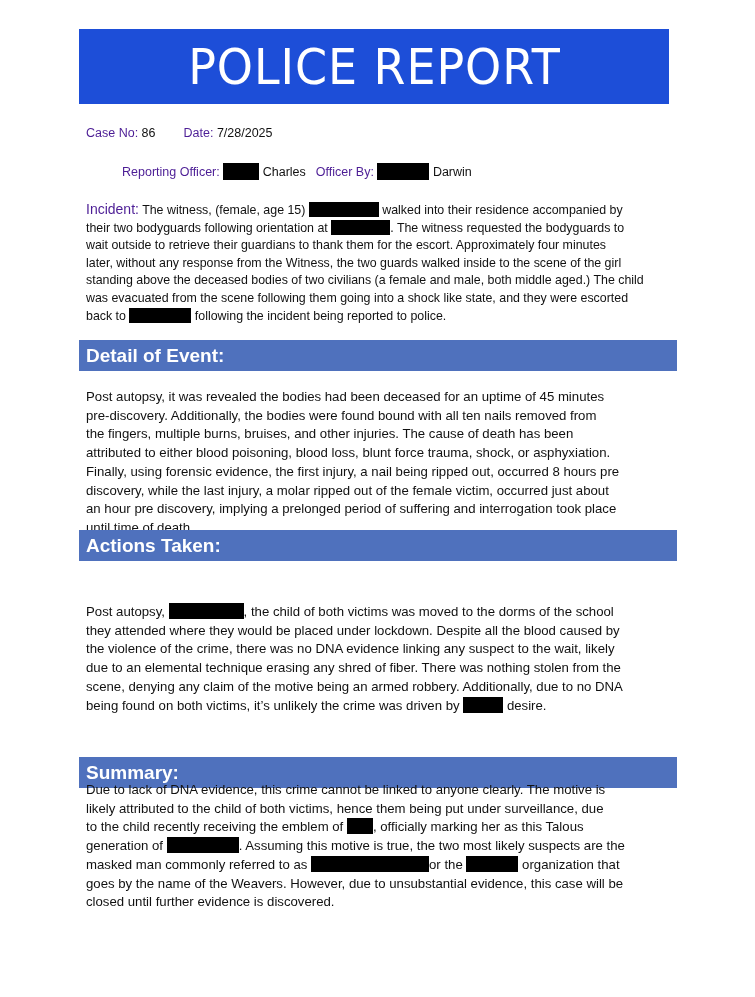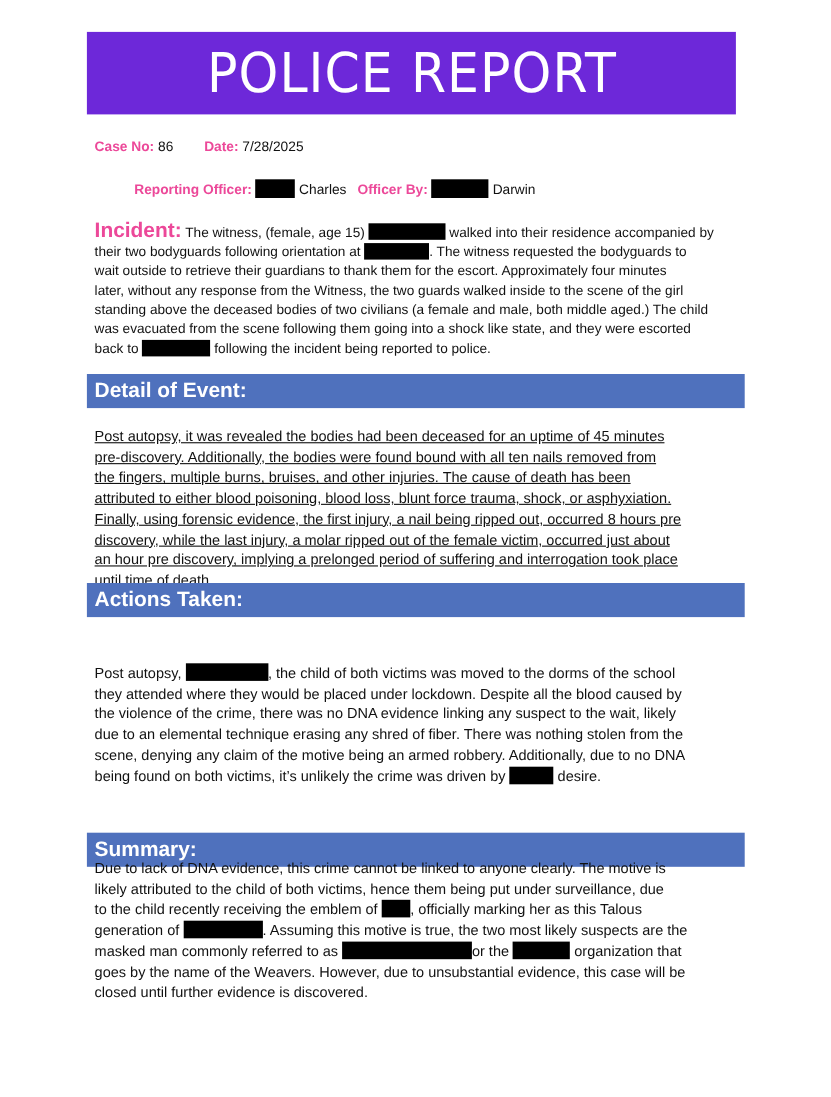--- a/index.html
+++ b/index.html
@@ -2,29 +2,29 @@
 <html><head>
   <meta charset="utf-8">
   <style>
     * { box-sizing: border-box; margin: 0; padding: 0; }
     html, body { width: 755px; height: 997px; background: #ffffff; overflow: hidden; }
     body { position: relative; font-family: "Liberation Sans", sans-serif; color: #111111; }
     .page { position: absolute; left: 0; top: 0; width: 755px; height: 997px; }
 
     .title-banner {
       position: absolute; left: 79px; top: 29px; width: 590px; height: 75px;
-      background: #6d28d9; display: flex; align-items: center; justify-content: center;
+      background: #1d4ed8; display: flex; align-items: center; justify-content: center;
     }
     .title-banner span {
       color: #ffffff; font-size: 50px; letter-spacing: 1px; font-family: "DejaVu Sans", sans-serif; font-weight: normal;
       transform: scaleX(0.92);
     }
 
     .meta-line { position: absolute; left: 86px; font-size: 12.5px; white-space: nowrap; display: flex; align-items: center; }
-    .lbl { color: #ec4899; font-weight: bold; }
+    .lbl { color: #4c1d95; font-weight: normal; }
     .val { color: #111; }
     .redact { display: inline-block; background: #000; vertical-align: middle; }
 
     .para {
       position: absolute; left: 86px; width: 590px;
       font-size: 12.4px; line-height: 17.6px; color: #111;
     }
     .para.big { font-size: 13.2px; line-height: 18.7px; }
     .para .line { display: block; white-space: nowrap; }
     .para .redact { height: 15px; vertical-align: -3px; }
@@ -52,33 +52,33 @@
 
   <div class="meta-line" style="top:163px;margin-left:36px;">
     <span class="lbl">Reporting Officer:</span>&nbsp;
     <span class="redact" style="width:36px;height:17px;"></span>&nbsp;<span class="val">Charles</span>
     <span style="display:inline-block;width:10px;"></span>
     <span class="lbl">Officer By:</span>&nbsp;
     <span class="redact" style="width:52px;height:17px;"></span>&nbsp;<span class="val">Darwin</span>
   </div>
 
   <div class="para" style="top:201px;">
-    <span class="line"><span class="lbl" style="font-size:19px;text-align:center;">Incident:</span> <span>The witness, (female, age 15) </span><span class="redact" style="width:70px;"></span><span> walked into their residence accompanied by</span></span>
+    <span class="line"><span class="lbl" style="font-size:14px;text-align:center;">Incident:</span> <span>The witness, (female, age 15) </span><span class="redact" style="width:70px;"></span><span> walked into their residence accompanied by</span></span>
     <span class="line"><span>their two bodyguards following orientation at </span><span class="redact" style="width:59px;"></span><span>. The witness requested the bodyguards to</span></span>
     <span class="line">wait outside to retrieve their guardians to thank them for the escort. Approximately four minutes</span>
     <span class="line">later, without any response from the Witness, the two guards walked inside to the scene of the girl</span>
     <span class="line">standing above the deceased bodies of two civilians (a female and male, both middle aged.) The child</span>
     <span class="line">was evacuated from the scene following them going into a shock like state, and they were escorted</span>
     <span class="line"><span>back to </span><span class="redact" style="width:62px;"></span><span> following the incident being reported to police.</span></span>
   </div>
 
   <div class="section-bar" style="top:340px;">
     <span>Detail of Event:</span>
   </div>
-  <div class="para big" style="top:388px;text-decoration:underline;">
+  <div class="para big" style="top:388px;">
     <span class="line">Post autopsy, it was revealed the bodies had been deceased for an uptime of 45 minutes</span>
     <span class="line">pre-discovery. Additionally, the bodies were found bound with all ten nails removed from</span>
     <span class="line">the fingers, multiple burns, bruises, and other injuries. The cause of death has been</span>
     <span class="line">attributed to either blood poisoning, blood loss, blunt force trauma, shock, or asphyxiation.</span>
     <span class="line">Finally, using forensic evidence, the first injury, a nail being ripped out, occurred 8 hours pre</span>
     <span class="line">discovery, while the last injury, a molar ripped out of the female victim, occurred just about</span>
     <span class="line">an hour pre discovery, implying a prelonged period of suffering and interrogation took place</span>
     <span class="line">until time of death.</span>
   </div>
 

